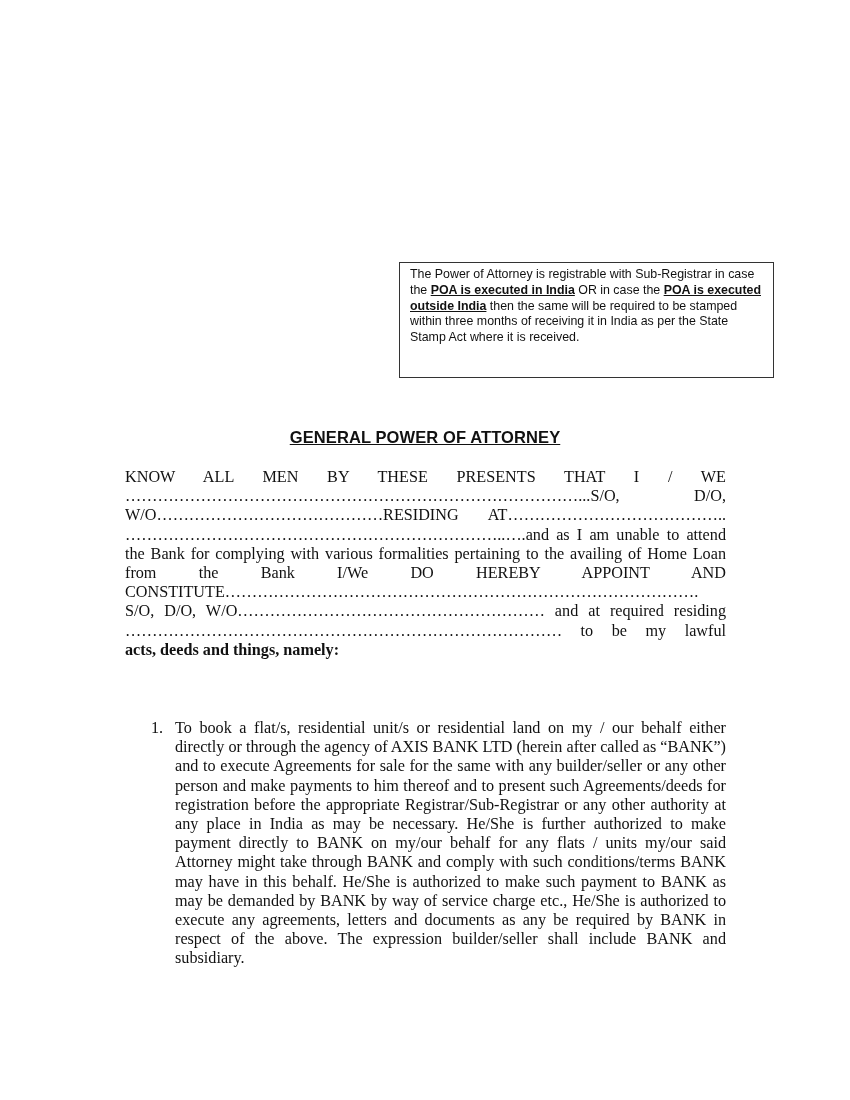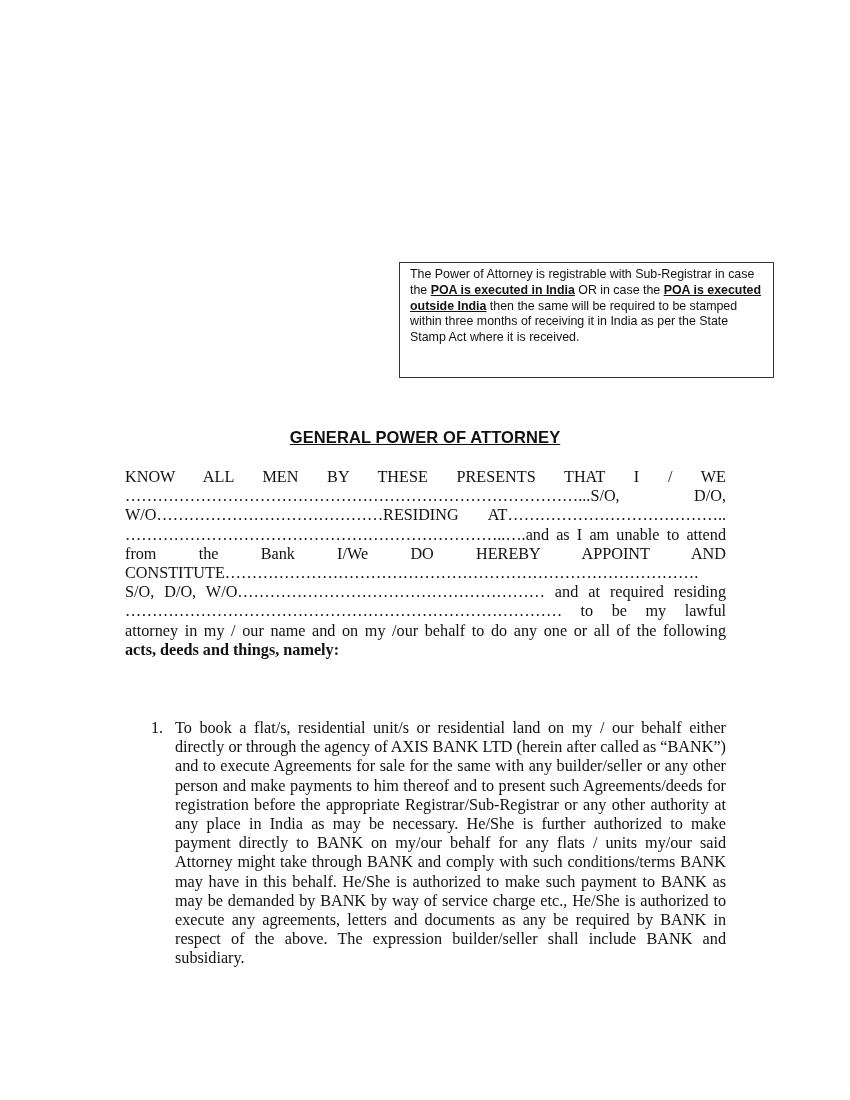--- a/index.html
+++ b/index.html
@@ -110,33 +110,33 @@
   <span class="jline">
       <span class="jline-inner">…………………………………………………………………………...S/O, D/O,</span>
     </span>
   <span class="jline">
       <span class="jline-inner">W/O……………………………………RESIDING AT…………………………………..</span>
     </span>
   <span class="jline">
       <span class="jline-inner">……………………………………………………………..….and as I am unable to attend</span>
     </span>
   <span class="jline">
+      <span class="jline-inner">the Bank for complying with various formalities pertaining to the availing of Home Loan</span>
+    </span>
+  <span class="jline">
       <span class="jline-inner">from the Bank I/We DO HEREBY APPOINT AND</span>
     </span>
   <span class="jline left">
       <span class="jline-inner left-inner" style="text-align:right;text-align-last:left;">CONSTITUTE…………………………………………………………………………….</span>
     </span>
   <span class="jline">
       <span class="jline-inner">S/O, D/O, W/O………………………………………………… and at required residing</span>
     </span>
   <span class="jline">
       <span class="jline-inner">……………………………………………………………………… to be my lawful</span>
-    </span>
-  <span class="jline">
-      <span class="jline-inner">attorney in my / our name and on my /our behalf to do any one or all of the following</span>
     </span>
   <span class="jline left">
       <span class="jline-inner" style="text-align:left;text-align-last:left;font-weight:bold;">acts, deeds and things, namely:</span>
     </span>
 </div>
 
 <div class="list">
   <div class="list-item">
     <span class="list-num">1.</span>
     <div class="list-text">To book a flat/s, residential unit/s or residential land on my / our behalf either directly or through the agency of AXIS BANK LTD (herein after called as “BANK”) and to execute Agreements for sale for the same with any builder/seller or any other person and make payments to him thereof and to present such Agreements/deeds for registration before the appropriate Registrar/Sub-Registrar or any other authority at any place in India as may be necessary. He/She is further authorized to make payment directly to BANK on my/our behalf for any flats / units my/our said Attorney might take through BANK and comply with such conditions/terms BANK may have in this behalf. He/She is authorized to make such payment to BANK as may be demanded by BANK by way of service charge etc., He/She is authorized to execute any agreements, letters and documents as any be required by BANK in respect of the above. The expression builder/seller shall include BANK and subsidiary.</div>

